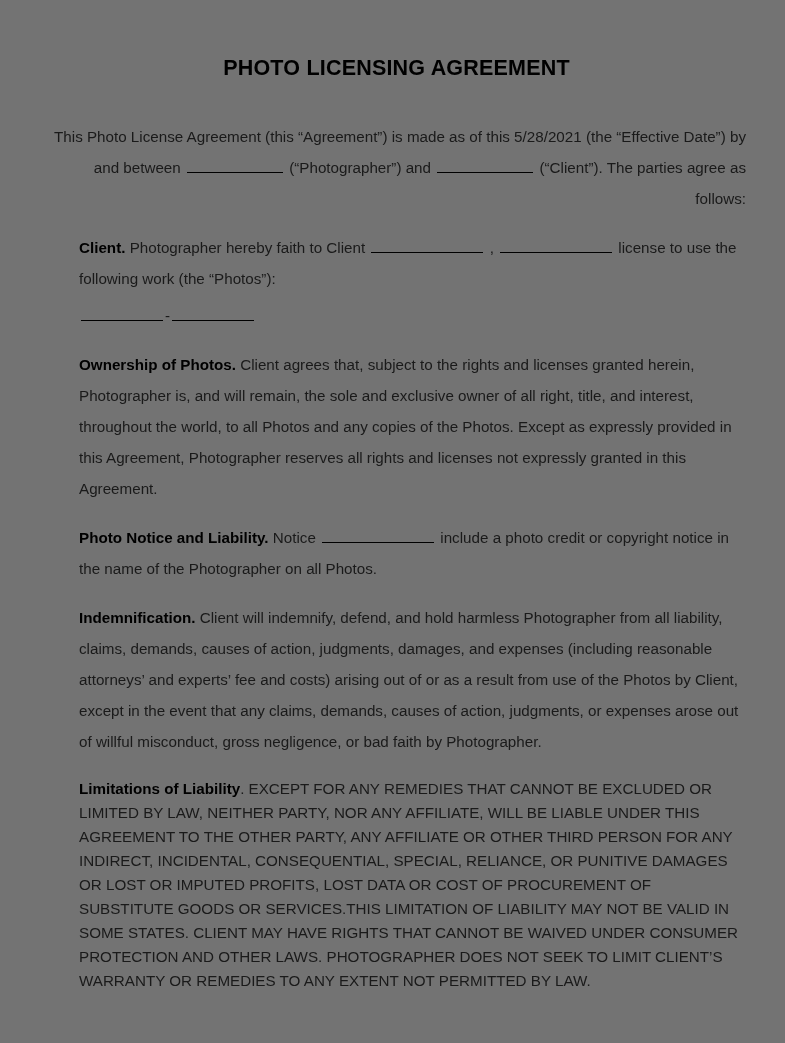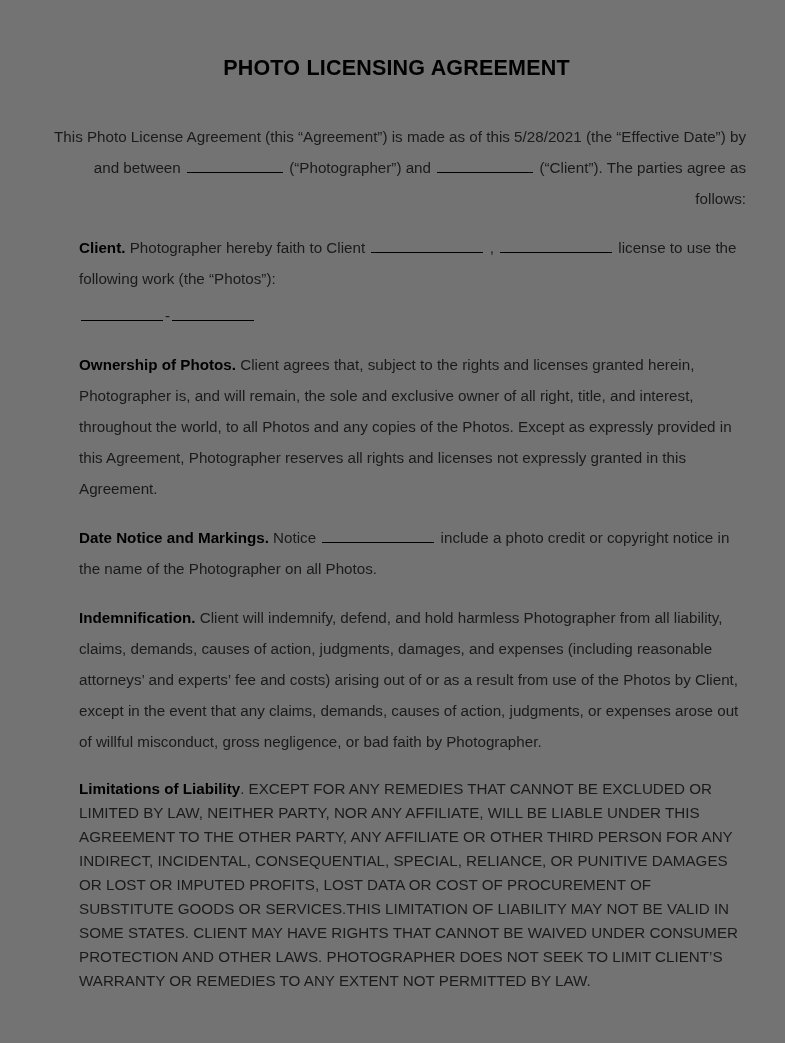--- a/index.html
+++ b/index.html
@@ -94,20 +94,20 @@
     <p class="intro-para"><span>This Photo License Agreement (this “Agreement”) is made as of this </span><span>5/28/2021</span><span> (the “Effective Date”) by and between </span><span class="blank b-md"></span><span> (“Photographer”) and </span><span class="blank b-md"></span><span> (“Client”). The parties agree as follows:</span></p>
 
     <p class="section"><span class="lead">Client.</span><span> Photographer hereby faith to Client </span><span class="blank b-lg"></span><span> , </span><span class="blank b-lg"></span><span> license to use the following work (the “Photos”):</span></p>
 
     <p class="blank-line-para"><span class="blank b-sm"></span><span>-</span><span class="blank b-sm"></span></p>
 
     <p class="section"><span class="lead">Ownership of Photos.</span><span> Client agrees that, subject to the rights and licenses granted herein, Photographer is, and will remain, the sole and exclusive owner of all right, title, and interest, throughout the world, to all Photos and any copies of the Photos. Except as expressly provided in this Agreement, Photographer reserves all rights and licenses not expressly granted in this Agreement.</span></p>
 
 
 
-    <p class="section"><span class="lead">Date Notice and Markings.</span><span> Notice </span><span class="blank b-lg"></span><span> include a photo credit or copyright notice in the name of the Photographer on all Photos.</span></p>
+    <p class="section"><span class="lead">Photo Notice and Liability.</span><span> Notice </span><span class="blank b-lg"></span><span> include a photo credit or copyright notice in the name of the Photographer on all Photos.</span></p>
 
     <p class="section"><span class="lead">Indemnification.</span><span> Client will indemnify, defend, and hold harmless Photographer from all liability, claims, demands, causes of action, judgments, damages, and expenses (including reasonable attorneys’ and experts’ fee and costs) arising out of or as a result from use of the Photos by Client, except in the event that any claims, demands, causes of action, judgments, or expenses arose out of willful misconduct, gross negligence, or bad faith by Photographer.</span></p>
 
     <p class="section caps"><span class="lead">Limitations of Liability</span><span class="caps-body">. EXCEPT FOR ANY REMEDIES THAT CANNOT BE EXCLUDED OR LIMITED BY LAW, NEITHER PARTY, NOR ANY AFFILIATE, WILL BE LIABLE UNDER THIS AGREEMENT TO THE OTHER PARTY, ANY AFFILIATE OR OTHER THIRD PERSON FOR ANY INDIRECT, INCIDENTAL, CONSEQUENTIAL, SPECIAL, RELIANCE, OR PUNITIVE DAMAGES OR LOST OR IMPUTED PROFITS, LOST DATA OR COST OF PROCUREMENT OF SUBSTITUTE GOODS OR SERVICES.THIS LIMITATION OF LIABILITY MAY NOT BE VALID IN SOME STATES. CLIENT MAY HAVE RIGHTS THAT CANNOT BE WAIVED UNDER CONSUMER PROTECTION AND OTHER LAWS. PHOTOGRAPHER DOES NOT SEEK TO LIMIT CLIENT’S WARRANTY OR REMEDIES TO ANY EXTENT NOT PERMITTED BY LAW.</span></p>
 
   </div>
 </div>
 
 </body></html>

